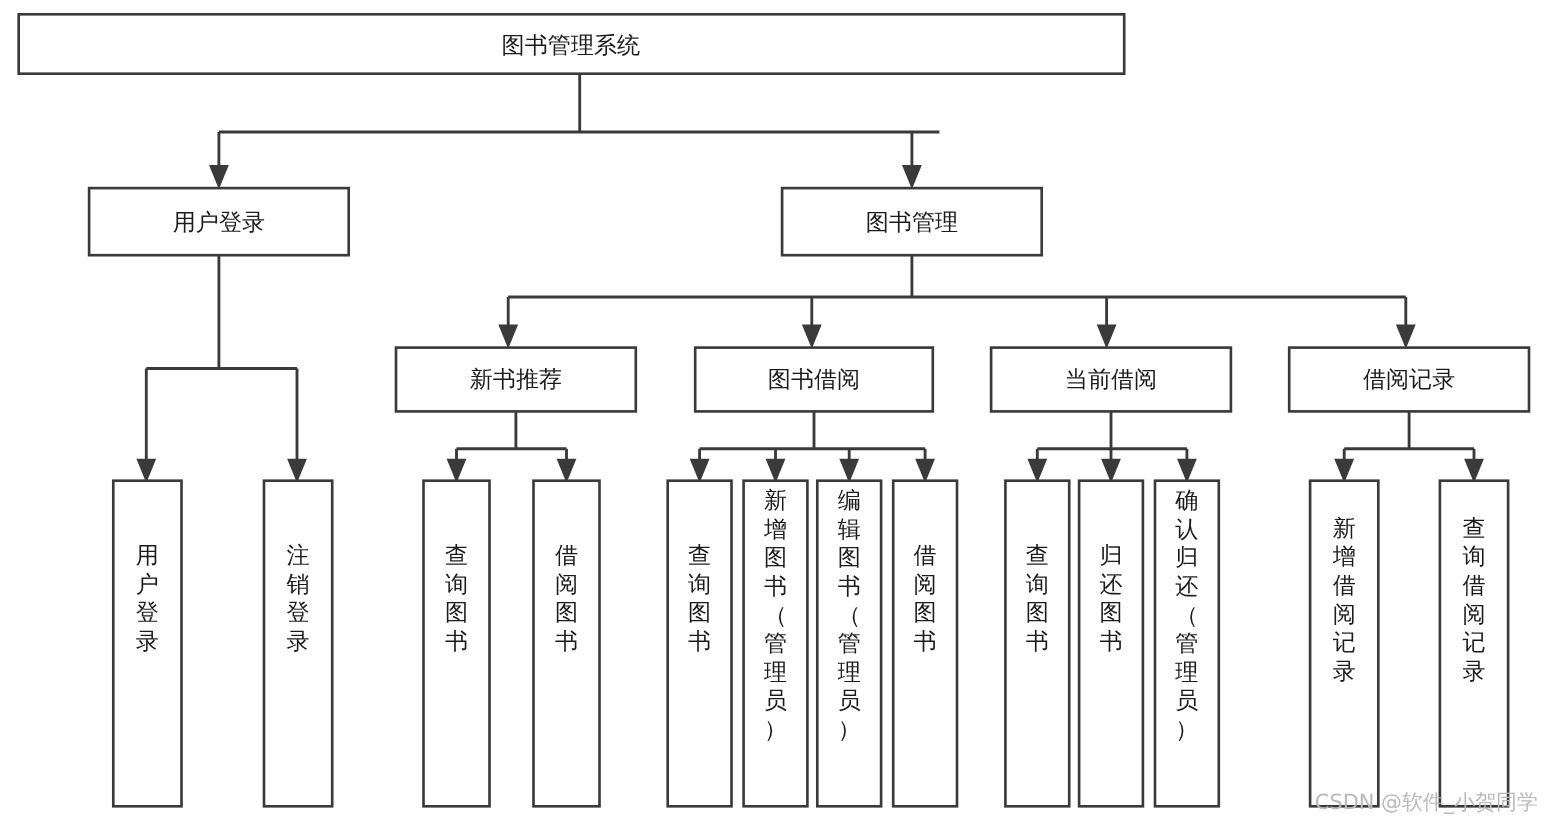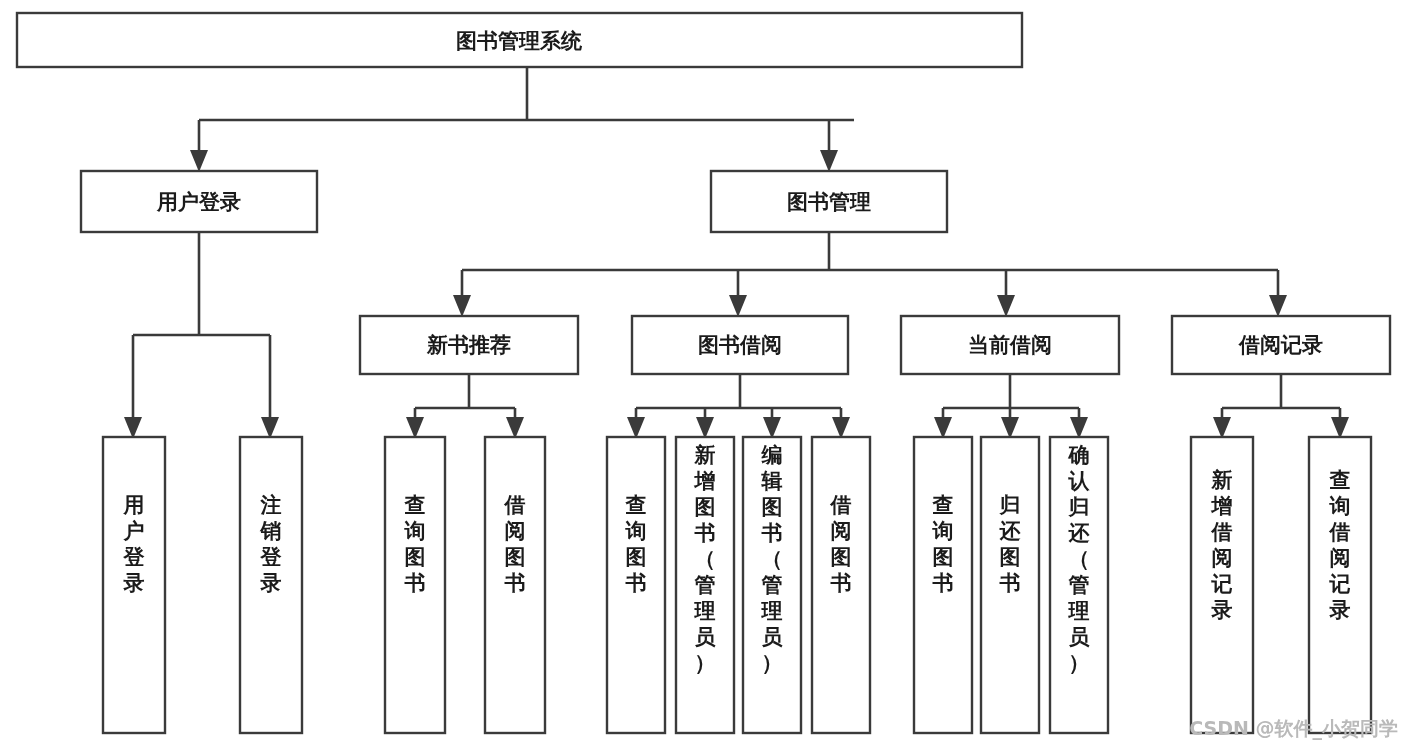--- a/index.html
+++ b/index.html
@@ -10,21 +10,20 @@
   }
   body {
     font-family: "DejaVu Sans", "Liberation Sans", sans-serif;
   }
   #diagram-root {
     position: relative;
     width: 1405px;
     height: 747px;
     background: #ffffff;
     overflow: hidden;
-    font-weight: bold;
   }
   svg.tree-canvas {
     position: absolute;
     left: 0;
     top: 0;
     width: 1405px;
     height: 747px;
     display: block;
   }
   .node-box {

